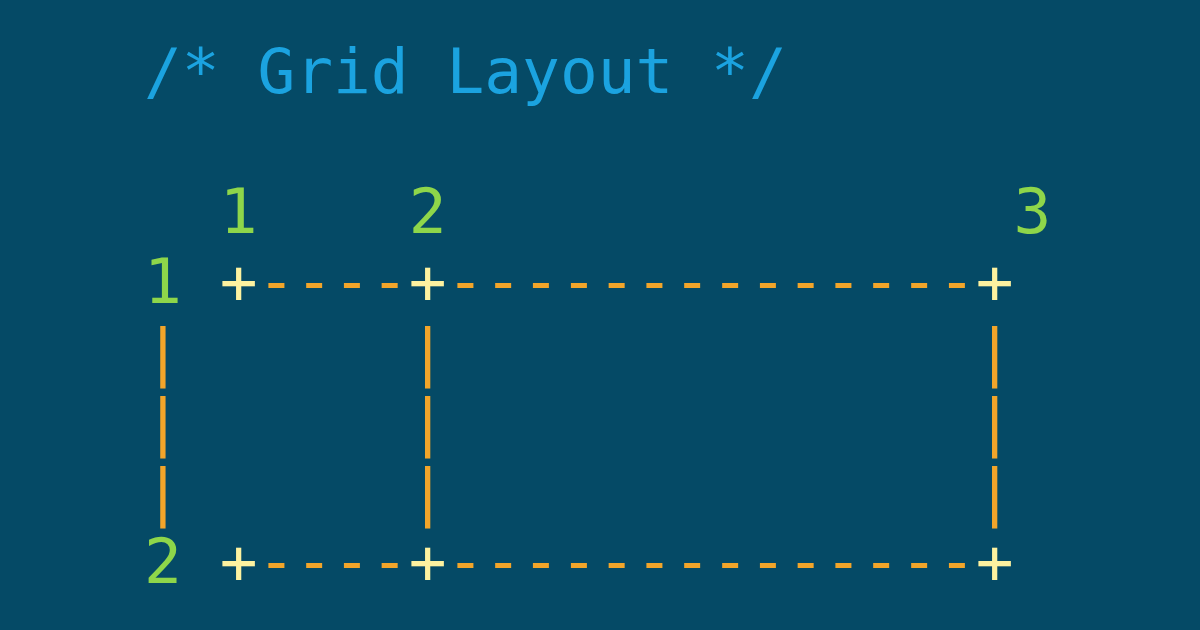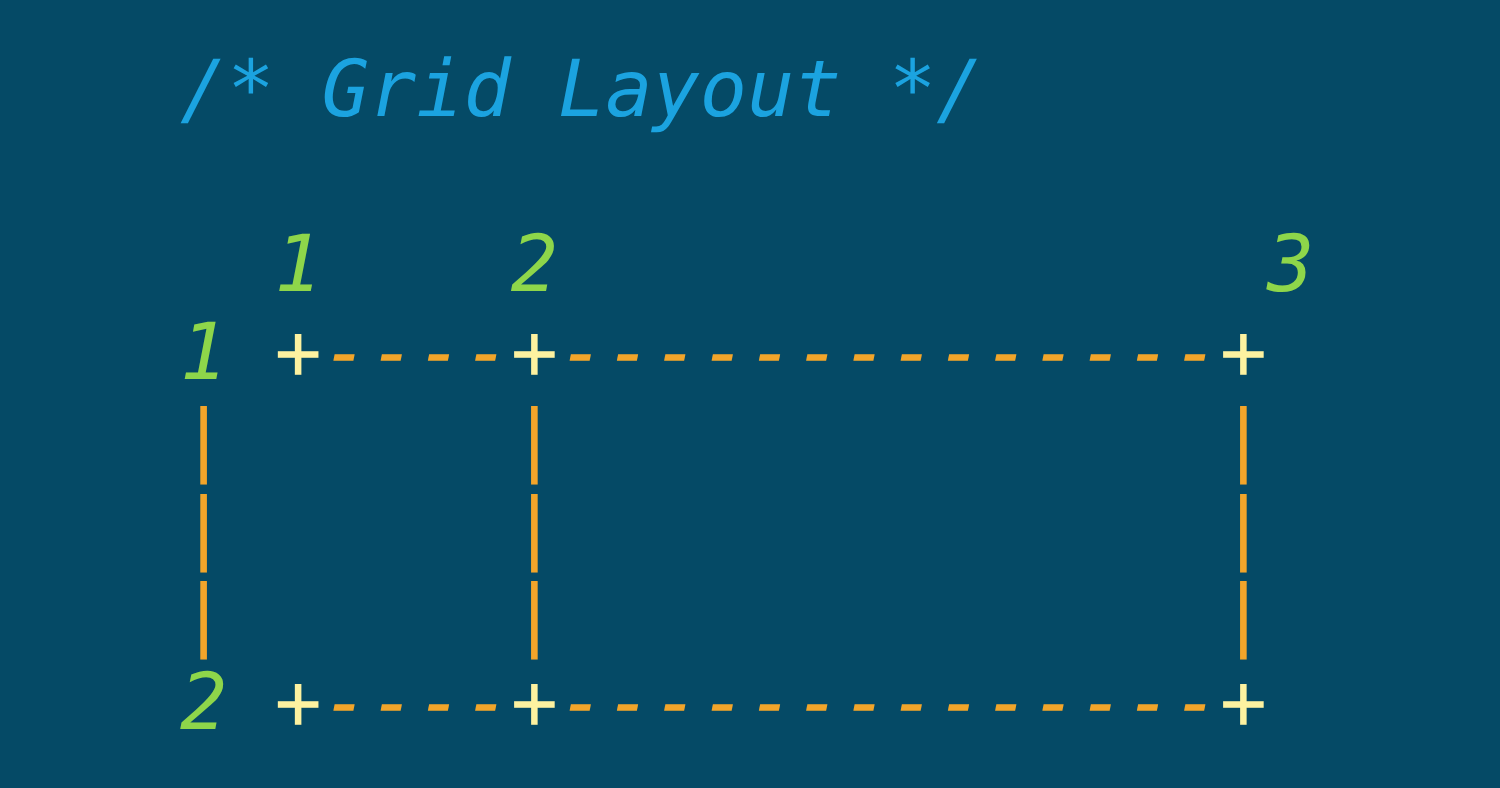--- a/index.html
+++ b/index.html
@@ -19,21 +19,20 @@
     .ascii {
       position: absolute;
       left: 144px;
       top: 37px;
       margin: 0;
       font-family: "DejaVu Sans Mono", "Liberation Mono", monospace;
       font-size: 62.8px;
       line-height: 70px;
       white-space: pre;
       letter-spacing: 0;
-      font-style: italic;
     }
     .line { display: block; height: 70px; }
     .c-comment { color: #1ba3e0; }
     .c-num { color: #8ed64a; }
     .c-plus { color: #fdf2a0; }
     .c-edge { color: #f2a52a; }
   </style>
 </head>
 <body>
 

